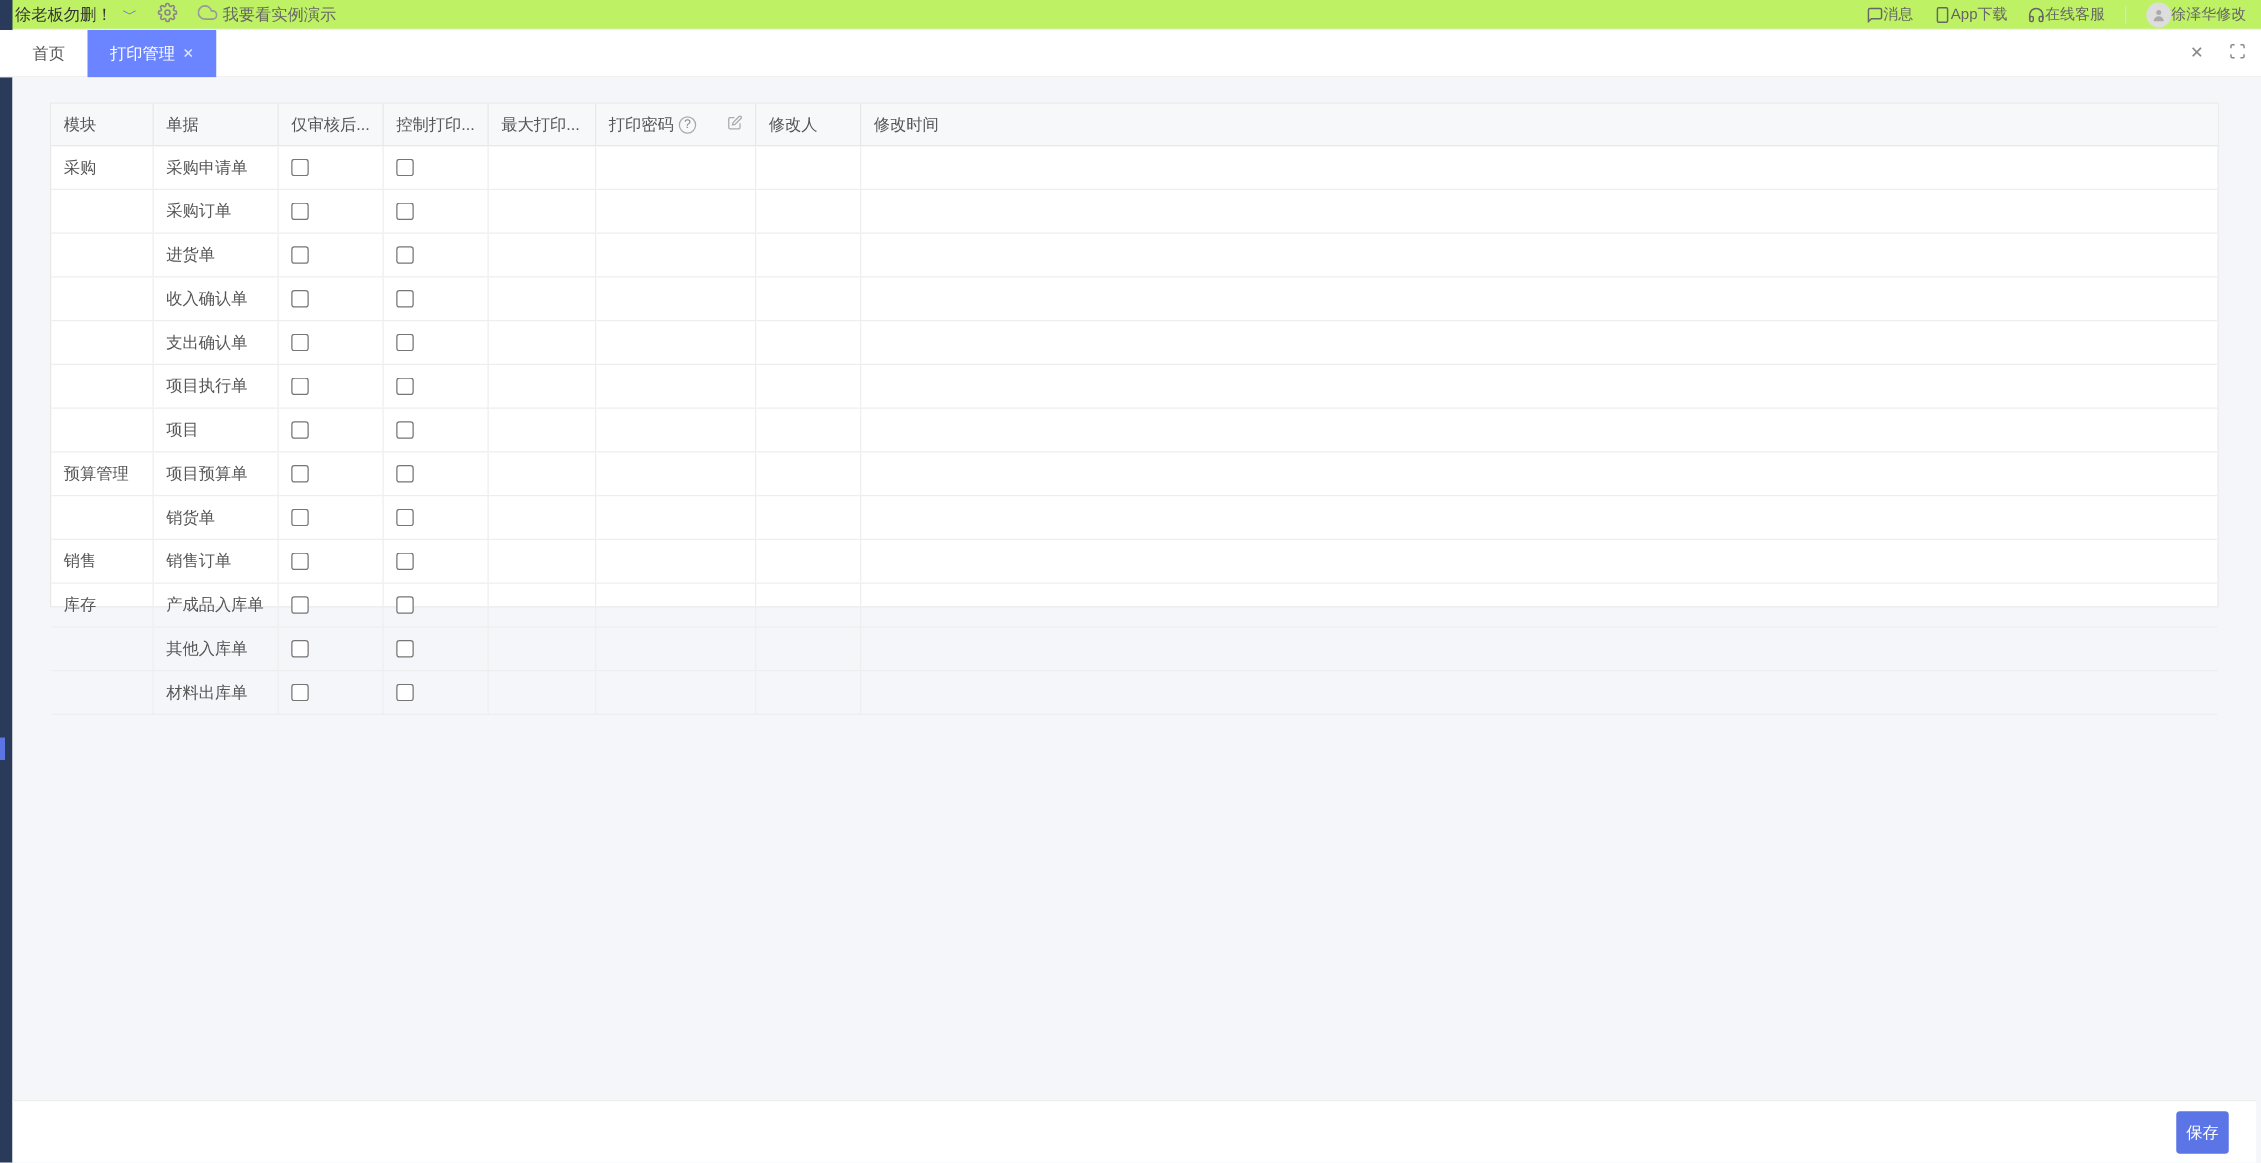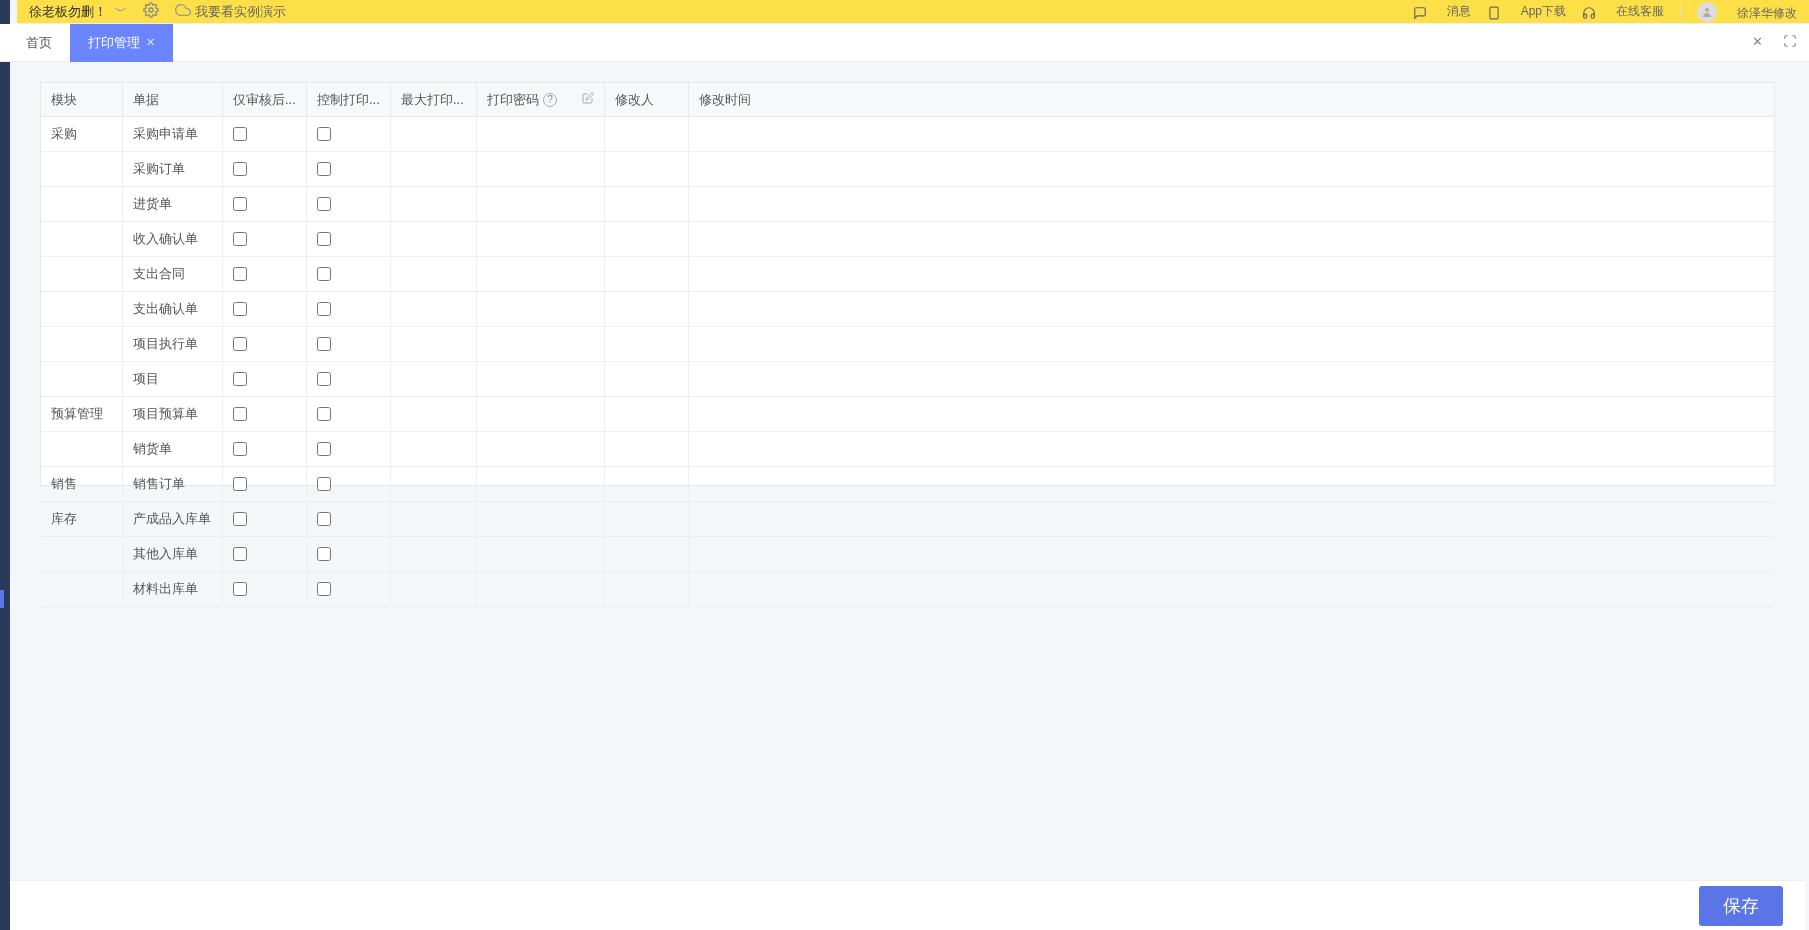--- a/index.html
+++ b/index.html
@@ -1,26 +1,26 @@
 <!DOCTYPE html>
 <html><head>
 <meta charset="utf-8">
 <style>
 * { box-sizing: border-box; margin: 0; padding: 0; }
 body { font-family: "Microsoft YaHei", -apple-system, sans-serif; font-size: 13px; color: #333; background: #f5f6fa; overflow: hidden; }
 
-.topbar { height: 24px; display: flex; align-items: center; padding: 0 12px; background: #fde047; border-bottom: 1px solid #eee; justify-content: space-between; margin-left: 17px; }
+.topbar { height: 24px; display: flex; align-items: center; padding: 0 12px; background: #bef264; border-bottom: 1px solid #eee; justify-content: space-between; }
 .topbar-left { display: flex; align-items: center; gap: 16px; }
 .company-select { display: flex; align-items: center; gap: 8px; color: #333; cursor: pointer; }
 .chevron-down { color: #5b74e6; font-size: 12px; }
 .gear { color: #888; cursor: pointer; }
 .demo-link { display: flex; align-items: center; gap: 4px; color: #666; cursor: pointer; }
 .cloud-icon { color: #999; }
 .topbar-right { display: flex; align-items: center; gap: 16px; color: #666; }
-.top-item { display: flex; align-items: flex-end; gap: 20px; cursor: pointer; font-size: 12px; position: relative; }
+.top-item { display: flex; align-items: center; gap: 0; cursor: pointer; font-size: 12px; position: relative; }
 .badge { position: absolute; top: -6px; right: -8px; background: #ff4d4f; color: #fff; border-radius: 8px; font-size: 10px; padding: 0 4px; line-height: 12px; }
 .avatar { width: 20px; height: 20px; border-radius: 50%; background: #ddd; display: inline-flex; align-items: center; justify-content: center; color: #aaa; font-size: 12px; }
 .divider-v { width: 1px; height: 14px; background: #ddd; }
 
 .tabbar { height: 38px; background: #fff; display: flex; align-items: center; padding: 0 8px; border-bottom: 1px solid #eee; position: relative; }
 .tab { padding: 0 18px; height: 38px; display: flex; align-items: center; gap: 6px; cursor: pointer; color: #555; justify-content: center; }
 .tab.active { background: #6b84ff; color: #fff; }
 .tab-close { font-size: 11px; opacity: .8; }
 .tabbar-right { position: absolute; right: 8px; display: flex; gap: 12px; color: #888; }
 .icon-btn { cursor: pointer; padding: 4px; }
@@ -48,21 +48,21 @@
 .col-chk1 { width: 84px; flex: 0 0 84px; }
 .col-chk2 { width: 84px; flex: 0 0 84px; }
 .col-max { width: 86px; flex: 0 0 86px; }
 .col-pwd { width: 128px; flex: 0 0 128px; }
 .col-user { width: 84px; flex: 0 0 84px; }
 .col-time { flex: 1; }
 
 input[type=checkbox] { width: 14px; height: 14px; accent-color: #6b84ff; cursor: pointer; }
 
 .footer { position: absolute; bottom: 0; left: 10px; right: 4px; height: 50px; background: #fff; display: flex; justify-content: flex-end; align-items: center; padding: 0 22px; border-top: 1px solid #eee; }
-.btn-primary { background: #5b74e6; color: #fff; border: none; padding: 8px 24px; border-radius: 3px; cursor: pointer; font-size: 18px; }
+.btn-primary { background: #5b74e6; color: #fff; border: none; padding: 8px 8px; border-radius: 3px; cursor: pointer; font-size: 13px; }
 
 .left-edge { position: absolute; left: 0; top: 0; bottom: 0; width: 10px; background: #2a3a5a; }
 .left-edge-indicator { position: absolute; left: 0; top: 590px; width: 4px; height: 18px; background: #5b74e6; }
 </style>
 </head>
 <body>
 
 <div class="left-edge">
   <div class="left-edge-indicator"></div>
 </div>
@@ -214,34 +214,20 @@
           <div class="td col-chk2">
             <input type="checkbox" style="">
           </div>
           <div class="td col-max"></div>
           <div class="td col-pwd"></div>
           <div class="td col-user"></div>
           <div class="td col-time"></div>
         </div>
         <div class="trow">
           <div class="td col-module"></div>
-          <div class="td col-doc">支出合同</div>
-          <div class="td col-chk1">
-            <input type="checkbox" style="">
-          </div>
-          <div class="td col-chk2">
-            <input type="checkbox" style="">
-          </div>
-          <div class="td col-max"></div>
-          <div class="td col-pwd"></div>
-          <div class="td col-user"></div>
-          <div class="td col-time"></div>
-        </div>
-        <div class="trow">
-          <div class="td col-module"></div>
           <div class="td col-doc">支出确认单</div>
           <div class="td col-chk1">
             <input type="checkbox" style="">
           </div>
           <div class="td col-chk2">
             <input type="checkbox" style="">
           </div>
           <div class="td col-max"></div>
           <div class="td col-pwd"></div>
           <div class="td col-user"></div>

